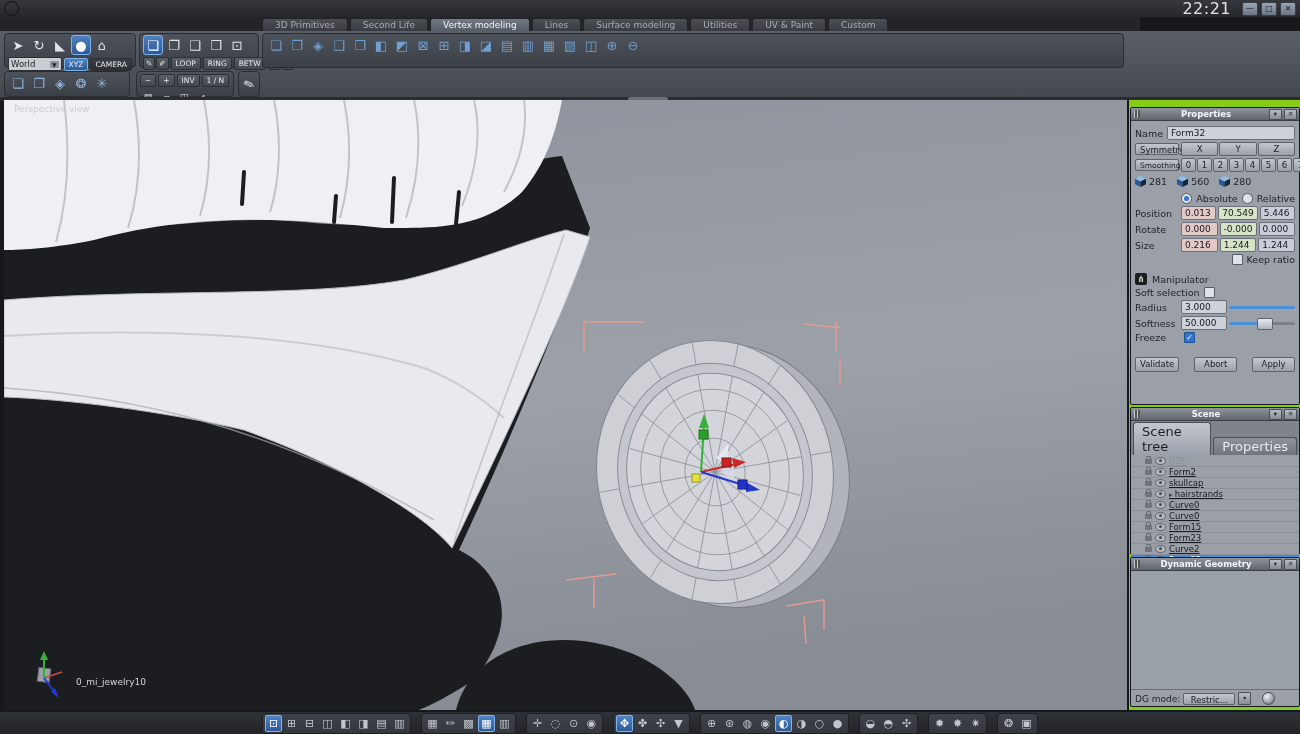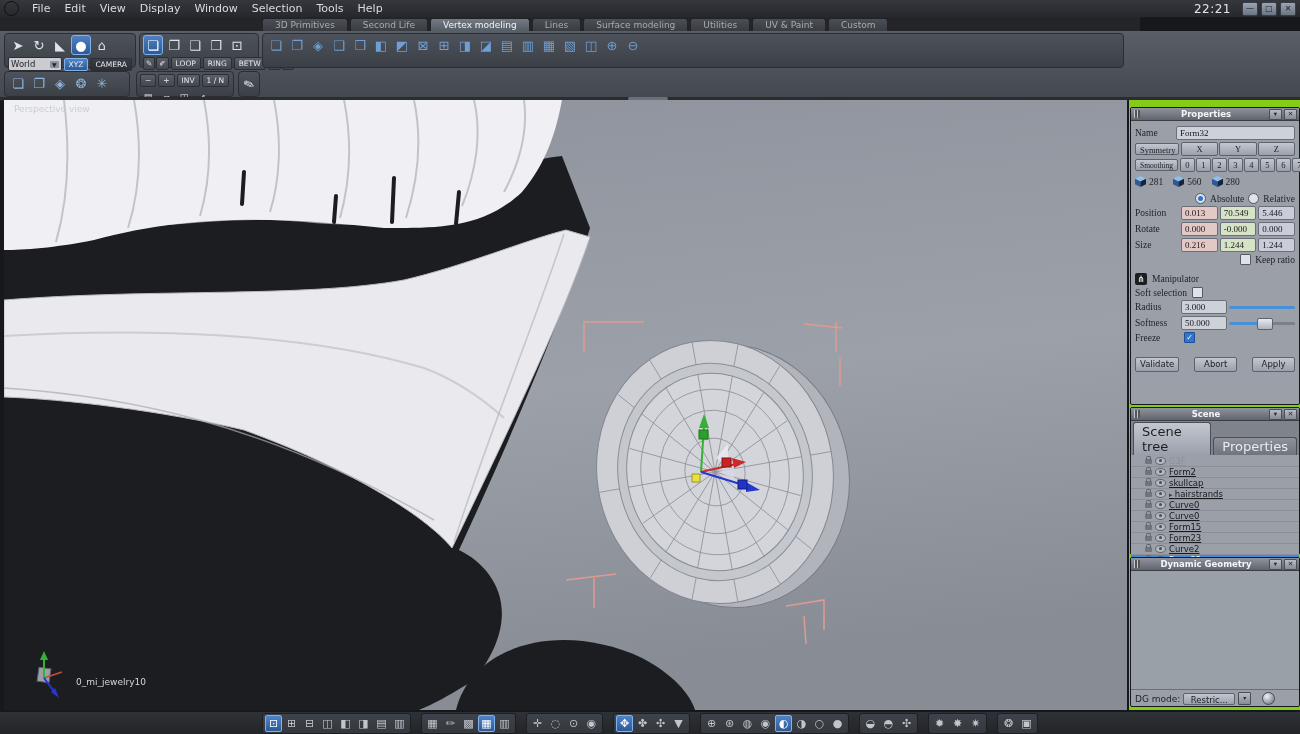--- a/index.html
+++ b/index.html
@@ -7,21 +7,21 @@
        font-family:"DejaVu Sans","Liberation Sans",sans-serif;color:#d6d9de;
        -webkit-font-smoothing:antialiased;}
   .abs{position:absolute;}
 
   
   #menubar{left:0;top:0;width:1300px;height:17px;background:linear-gradient(#34373d,#26282c);
            display:flex;align-items:center;font-size:11px;border-bottom:1px solid #1a1b1e;}
   #appicon{width:13px;height:13px;border-radius:50%;margin:0 6px 0 4px;
            background:radial-gradient(circle at 35% 30%,#cfd6e0,#5a githubusercontent66727e 60%,#23252a);border:1px solid #111;}
   .menu-item{padding:0 7px;color:#d8dbe0;cursor:default;}
-  #clock{margin-left:auto;font-size:12px;color:#e0e3e8;letter-spacing:.5px;}
+  #clock{margin-left:auto;font-size:16px;color:#e0e3e8;letter-spacing:.5px;}
   .winbtn{width:14px;height:12px;margin-left:3px;background:linear-gradient(#9aa4b2,#6b7482);
           border:1px solid #3a3f47;border-radius:2px;font-size:8px;line-height:11px;text-align:center;color:#1d2126;}
   #winbtns{display:flex;margin:0 4px 0 8px;}
 
   
   #tabrow{left:0;top:17px;width:1140px;height:14px;background:#232529;display:flex;align-items:flex-end;
           padding-left:262px;box-sizing:border-box;}
   .tab{height:12px;line-height:12px;padding:0 12px;margin-right:2px;font-size:9px;color:#a7abb2;
        background:linear-gradient(#4a4e55,#393d43);border:1px solid #22242a;border-bottom:none;
        border-radius:3px 3px 0 0;white-space:nowrap;}
@@ -60,21 +60,21 @@
   
   #rightcol{left:1129px;top:100px;width:171px;height:610px;background:#84cc16;}
   .panel{position:absolute;left:1px;width:168px;background:#9ba0a8;border:1px solid #17181b;border-radius:2px;}
   .phead{height:12px;display:flex;align-items:center;background:linear-gradient(#8e939c,#5f646d);
          border-bottom:1px solid #3a3d43;font-size:8.5px;color:#f4f6f9;font-weight:bold;}
   .phead .grip{width:6px;height:8px;margin:0 3px;background:repeating-linear-gradient(90deg,#c4c8ce 0 1px,#555 1px 3px);}
   .phead .ptitle{flex:1;text-align:center;}
   .pbtn{width:11px;height:9px;line-height:8px;text-align:center;font-size:6.5px;color:#23252a;
         background:linear-gradient(#b8bdc5,#868c96);border:1px solid #4a4e55;border-radius:1px;margin-right:2px;font-weight:bold;}
   .pbody{padding:3px 4px;font-size:9.5px;color:#1e2024;}
-  .prow{display:flex;align-items:center;margin:2px 0;gap:2px;font-family:Liberation Serif, serif;}
+  .prow{display:flex;align-items:center;margin:2px 0;gap:2px;}
   .plabel{width:44px;color:#22242a;}
   .pfield{flex:1;background:#cdd1d8;border:1px solid #6a6f78;border-radius:2px;height:12px;line-height:12px;
           padding:0 3px;font-size:9px;color:#16181c;}
   .gbtn{background:linear-gradient(#c3c7cf,#9aa0aa);border:1px solid #5d626b;border-radius:2px;
         text-align:center;font-size:8.5px;color:#1c1e23;height:12px;line-height:12px;padding:0 4px;}
   .seg{flex:1;display:flex;gap:1px;}
   .seg .gbtn{flex:1;padding:0;}
   .numcell{width:13px;}
   .cube-ic{width:11px;height:11px;}
   .radio{width:9px;height:9px;border-radius:50%;border:1px solid #555a63;background:#dfe2e8;display:inline-block;
@@ -132,31 +132,20 @@
           border-radius:3px;padding:1px 2px;}
   .bbtn{width:15px;height:15px;display:flex;align-items:center;justify-content:center;font-size:11px;
         color:#c2c6cc;border:1px solid transparent;border-radius:2px;}
   .bbtn.selected{background:linear-gradient(#4f84c8,#2d5a97);border-color:#7fb2e8;color:#fff;}
 </style>
 </head>
 <body>
 
 <div class="abs" id="menubar">
   <div id="appicon"></div>
-  <div style="display:flex">
-
-  <span class="menu-item">File</span>
-      <span class="menu-item">Edit</span>
-      <span class="menu-item">View</span>
-      <span class="menu-item">Display</span>
-      <span class="menu-item">Window</span>
-      <span class="menu-item">Selection</span>
-      <span class="menu-item">Tools</span>
-      <span class="menu-item">Help</span>
-    </div>
   <span id="clock">22:21</span>
   <div id="winbtns">
     <span class="winbtn">—</span>
     <span class="winbtn">□</span>
     <span class="winbtn">✕</span>
   </div>
 </div>
 
 <div class="abs" id="tabrow">
 

